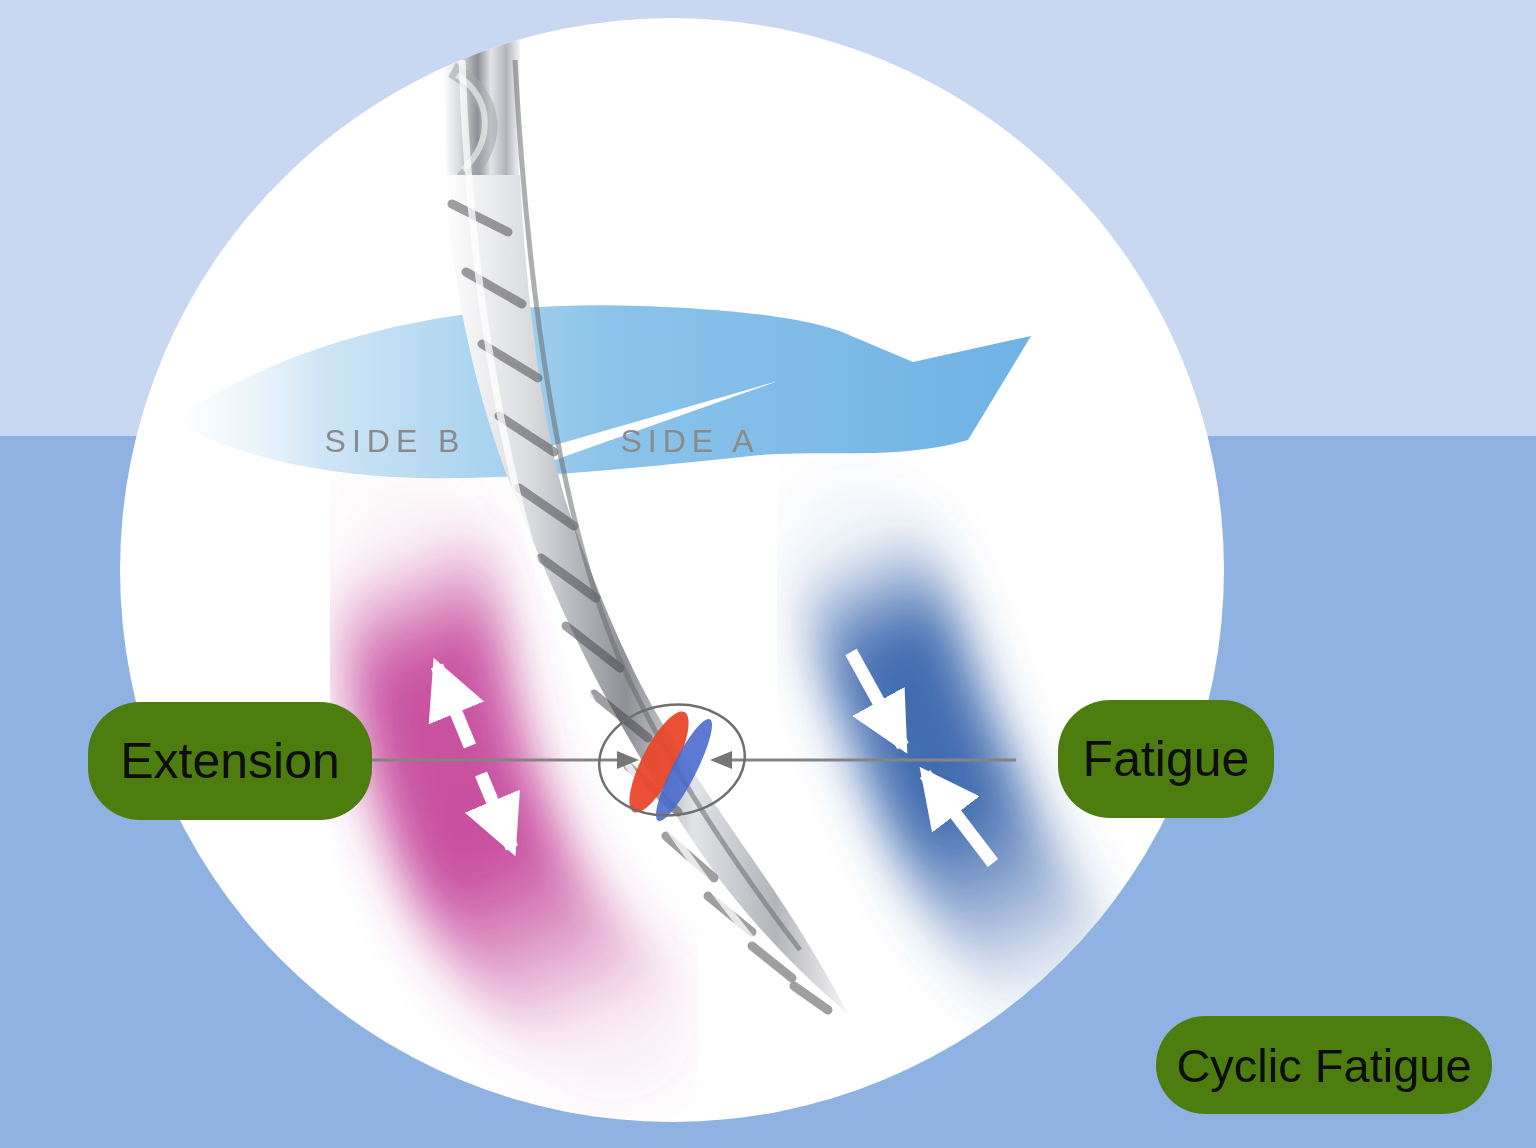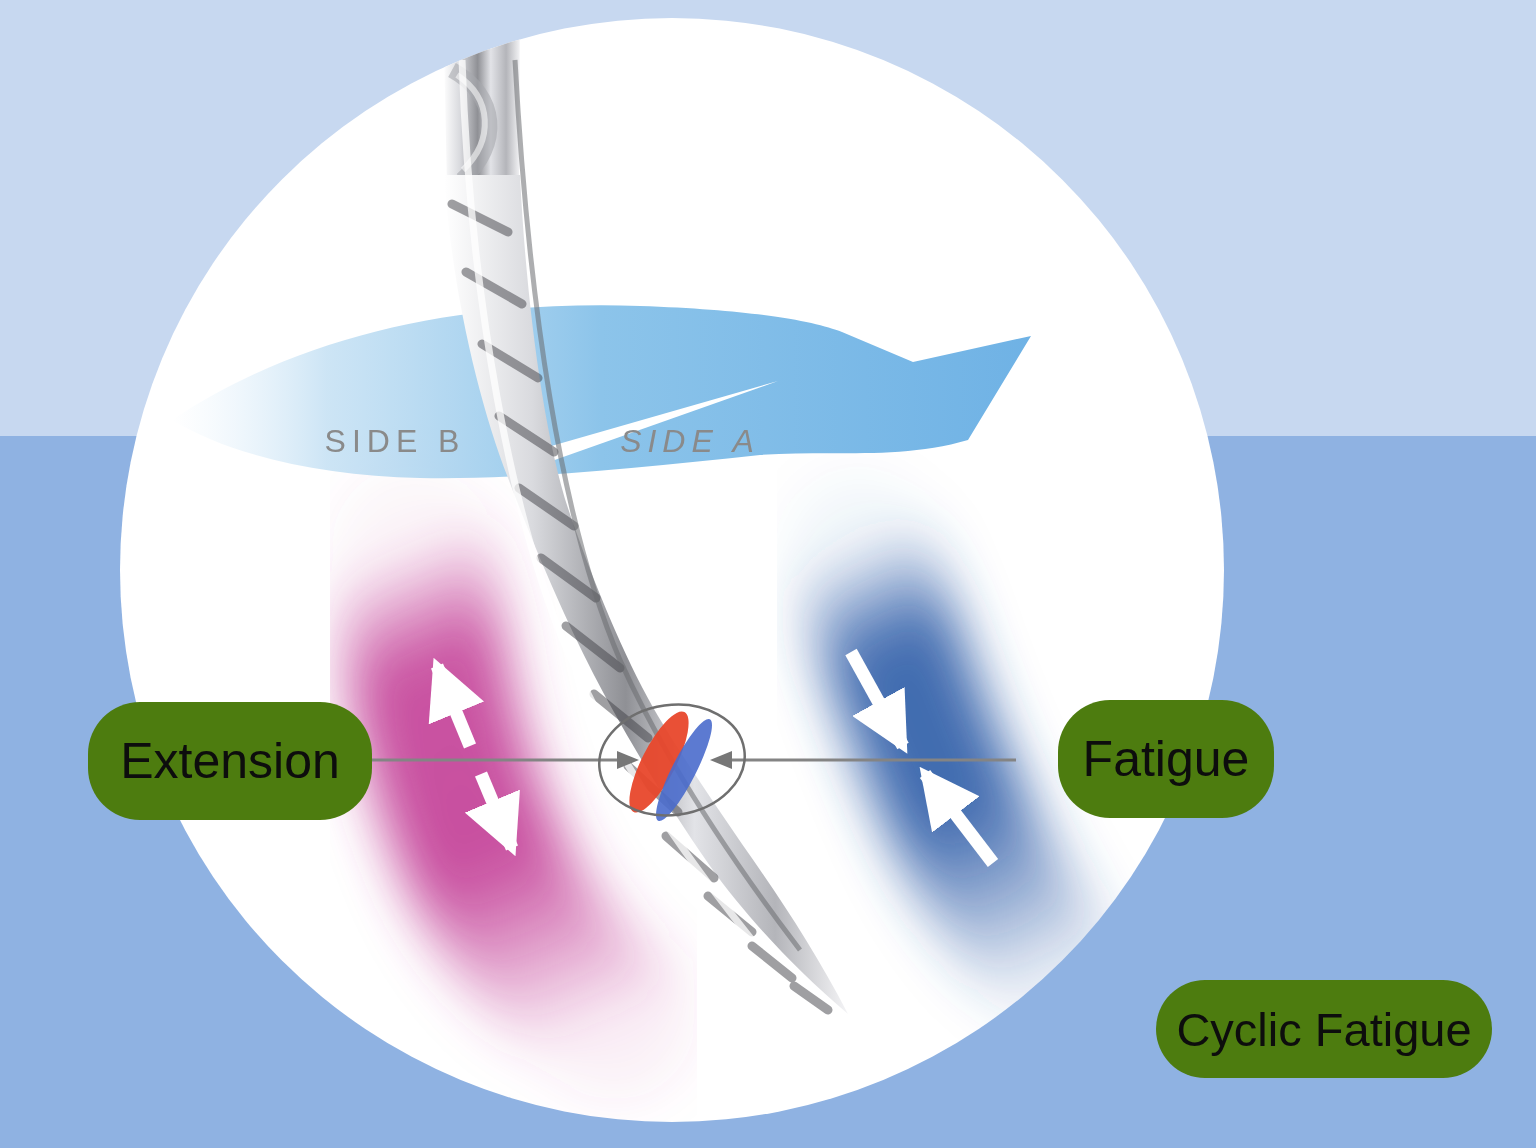--- a/index.html
+++ b/index.html
@@ -10,27 +10,27 @@
   }
   .bg-top{position:absolute;left:0;top:0;width:1536px;height:436px;background:#c7d8f0;}
   .bg-bottom{position:absolute;left:0;top:436px;width:1536px;height:712px;background:#8fb2e2;}
   svg.scene{position:absolute;left:0;top:0;}
   .pill{
     position:absolute;background:#4d7c0f;display:flex;align-items:center;justify-content:center;
     color:#0d0d0d;font-size:50px;line-height:1;white-space:nowrap;
   }
   .pill.extension{left:88px;top:702px;width:284px;height:118px;border-radius:52px;}
   .pill.tension{left:1058px;top:700px;width:216px;height:118px;border-radius:52px;}
-  .pill.cyclic{left:1156px;top:980px;width:336px;height:98px;border-radius:49px;font-size:47px;}
+  .pill.cyclic{left:1156px;top:1016px;width:336px;height:98px;border-radius:49px;font-size:47px;}
   .side-label{
     position:absolute;top:408px;height:44px;display:flex;align-items:center;justify-content:center;
     color:#8a8a8a;font-size:32px;letter-spacing:6px;line-height:1;margin-top:11px;
   }
   .side-label.b{left:300px;width:190px;}
-  .side-label.a{left:598px;width:184px;font-style:italic;}
+  .side-label.a{left:598px;width:184px;}
 </style>
 </head>
 <body>
 
 <div class="bg-top"></div>
 <div class="bg-bottom"></div>
 
 <svg class="scene" width="1536" height="1148" viewBox="0 0 1536 1148">
   <defs>
     <clipPath id="circleClip">

